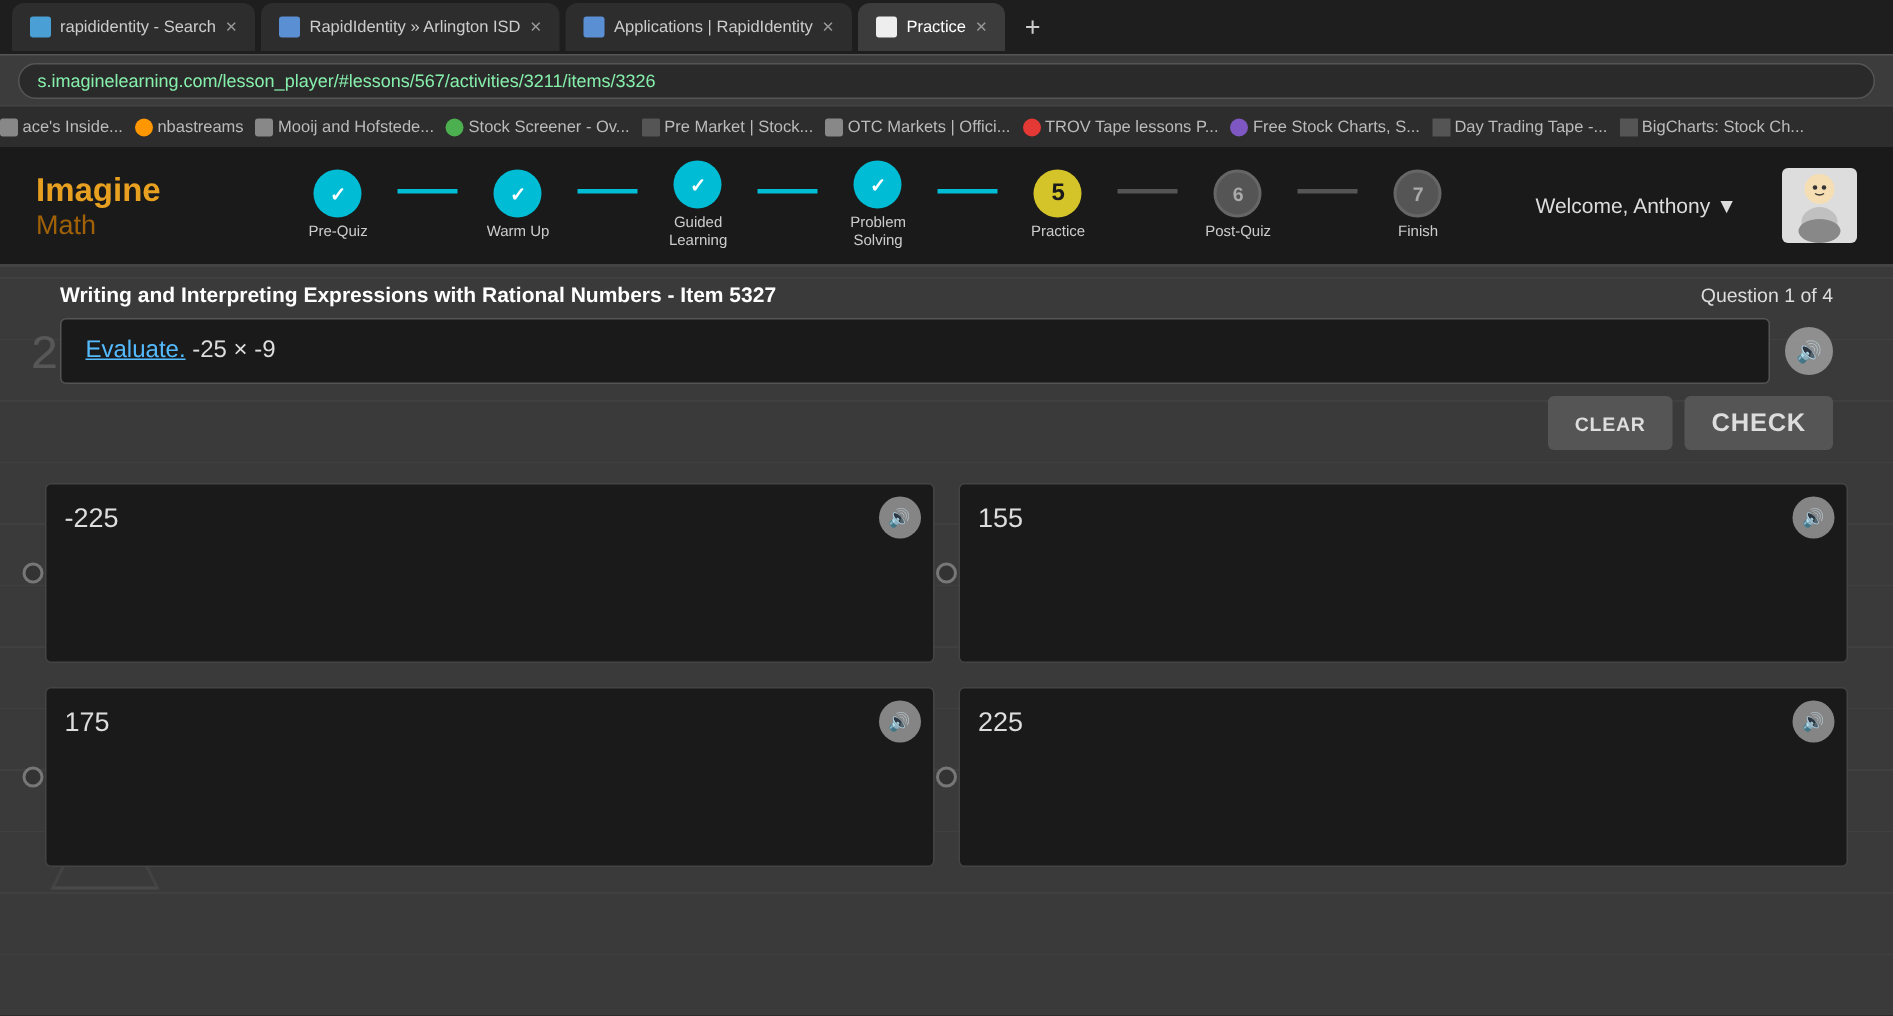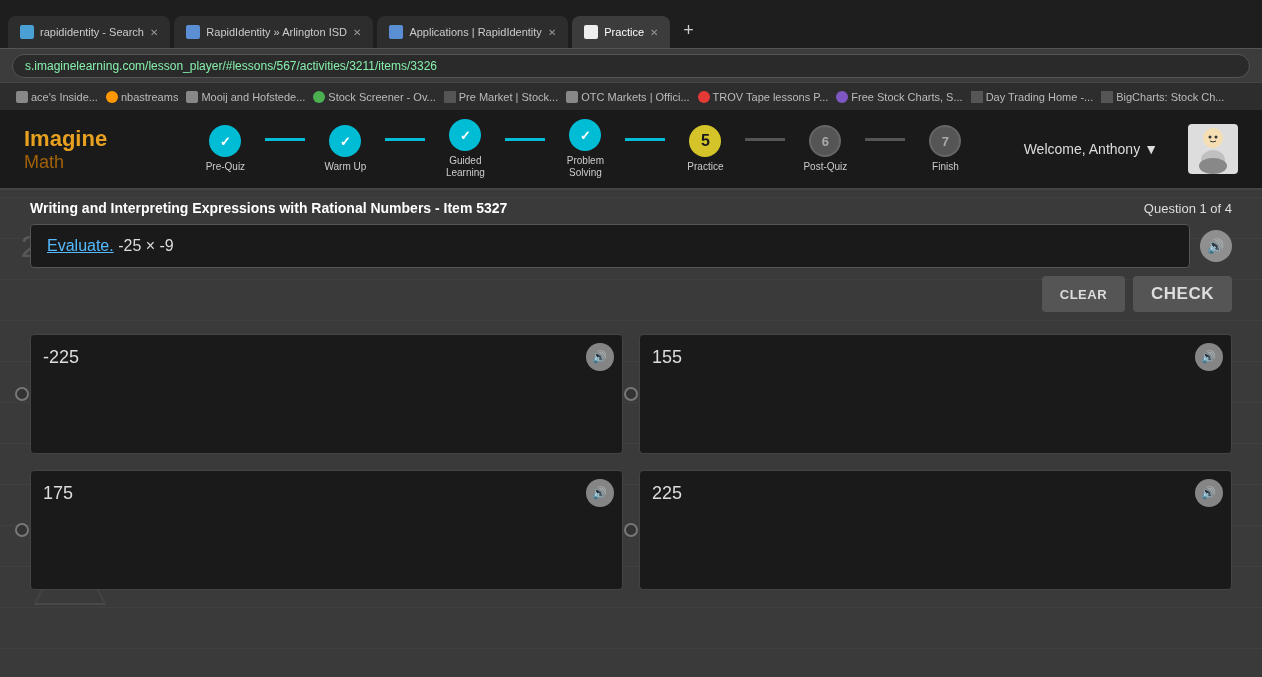--- a/index.html
+++ b/index.html
@@ -12,24 +12,24 @@
     }
 
     
     .browser-chrome {
       background: #2d2d2d;
       width: 100%;
     }
 
     .tab-bar {
       display: flex;
-      align-items: flex-start;
+      align-items: center;
       background: #1e1e1e;
-      height: 48px;
-      padding: 16px 8px;
+      height: 36px;
+      padding: 0 8px;
       gap: 4px;
     }
 
     .tab {
       display: flex;
       align-items: center;
       padding: 6px 12px;
       border-radius: 8px 8px 0 0;
       font-size: 11px;
       color: #ccc;
@@ -97,21 +97,21 @@
       font-size: 12px;
       padding: 4px 12px;
       height: 24px;
     }
 
     .bookmarks-bar {
       display: flex;
       align-items: center;
       background: #2d2d2d;
       height: 28px;
-      padding: 0 16px;
+      padding: 0 0;
       gap: 8px;
       border-top: 1px solid #444;
       overflow: hidden;
     }
 
     .bookmark-item {
       font-size: 11px;
       color: #bbb;
       cursor: pointer;
       white-space: nowrap;
@@ -283,21 +283,21 @@
       display: flex;
       align-items: center;
       justify-content: center;
       overflow: hidden;
     }
 
     
     .question-area {
       position: relative;
       z-index: 5;
-      padding: 10px 30px;
+      padding: 10px 40px;
     }
 
     .question-header {
       display: flex;
       justify-content: space-between;
       align-items: center;
       margin-bottom: 8px;
     }
 
     .question-title {
@@ -531,21 +531,21 @@
     <div class="bookmark-item">
       <span style="width:12px;height:12px;border-radius:50%;background:#e53935;display:inline-block;"></span>
       <span>TROV Tape lessons P...</span>
     </div>
     <div class="bookmark-item">
       <span style="width:12px;height:12px;border-radius:50%;background:#7e57c2;display:inline-block;"></span>
       <span>Free Stock Charts, S...</span>
     </div>
     <div class="bookmark-item">
       <span style="width:12px;height:12px;background:#555;display:inline-block;"></span>
-      <span>Day Trading Home -...</span>
+      <span>Day Trading Tape -...</span>
     </div>
     <div class="bookmark-item">
       <span style="width:12px;height:12px;background:#555;display:inline-block;"></span>
       <span>BigCharts: Stock Ch...</span>
     </div>
   </div>
 </div>
 
 <div class="app-container">
 

